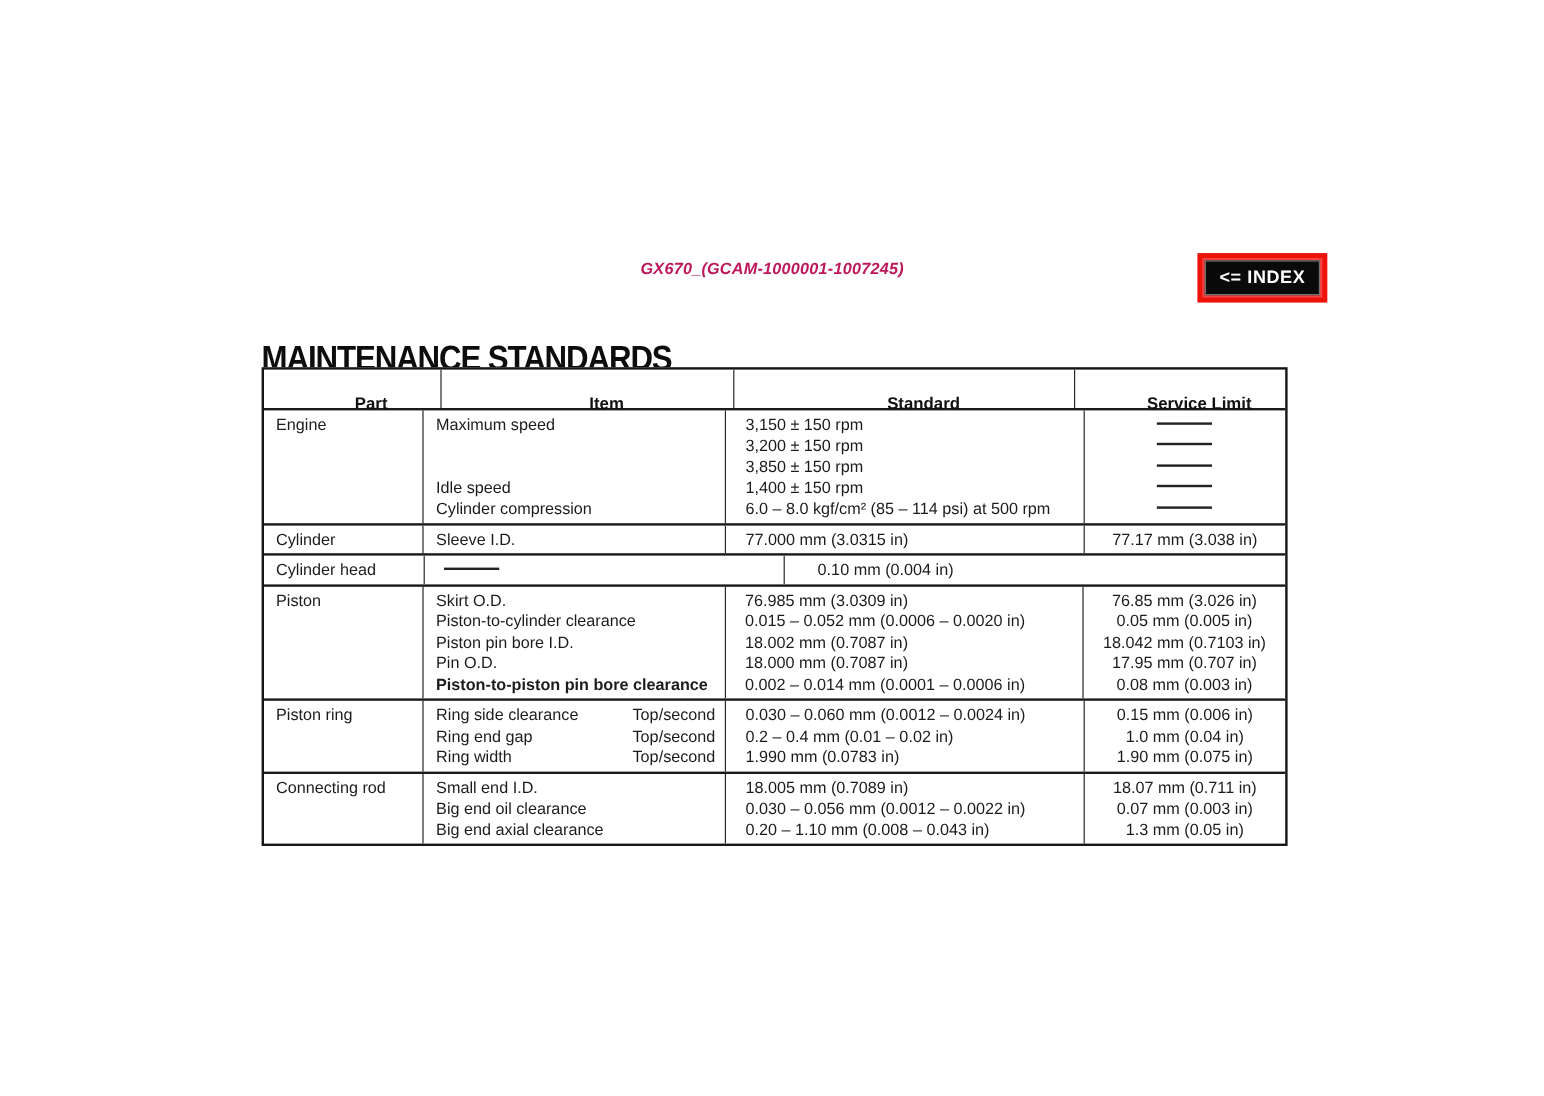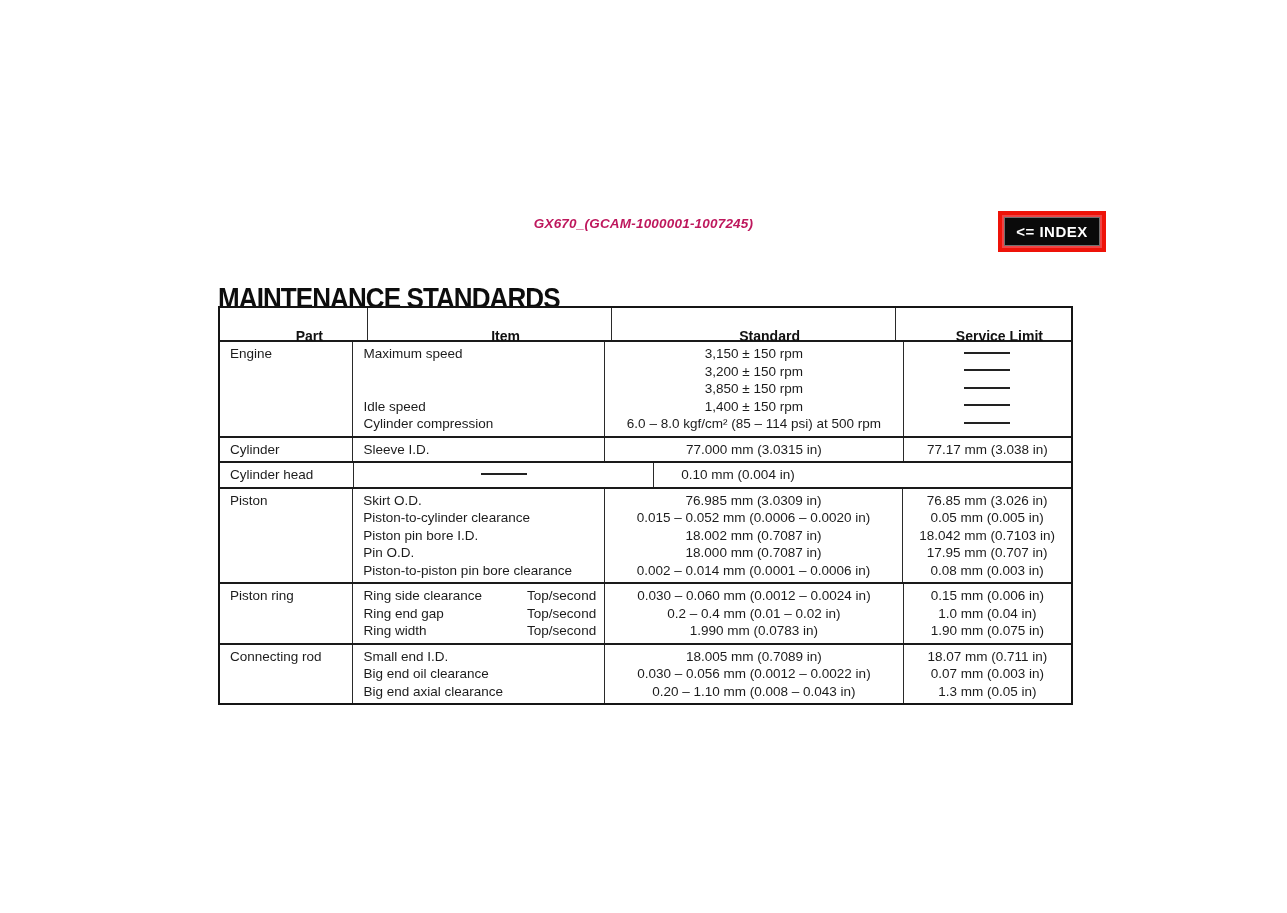--- a/index.html
+++ b/index.html
@@ -70,21 +70,21 @@
   }
   .t-row:last-child { border-bottom: none; }
   .cell {
     box-sizing: border-box;
     border-right: 1px solid #2a2a2a;
     padding: 3px 16px;
   }
   .cell:last-child { border-right: none; }
   .col-part  { width: 134px; padding-left: 10px; }
   .col-item  { width: 253px; padding-left: 10px; padding-right: 8px; }
-  .col-std   { width: 300px; text-align: center; }
+  .col-std   { width: 300px; }
   .col-limit { width: 168px; text-align: center; }
   .t-header .cell {
     padding: 16px;
     height: 24px;
     line-height: 24px;
     font-weight: bold;
     font-size: 14px;
     text-align: center;
     color: #111;
     margin-left: 32px;
@@ -200,21 +200,21 @@
           <div class="line item-line">
             <div class="" style="display: inline;">Piston-to-cylinder clearance</div>
           </div>
           <div class="line item-line">
             <div class="" style="display: inline;">Piston pin bore I.D.</div>
           </div>
           <div class="line item-line">
             <div class="" style="display: inline;">Pin O.D.</div>
           </div>
           <div class="line item-line">
-            <div class="" style="display: inline;">Piston-to-piston pin bore clearance</div>
+            <div class="" style="display: inline; font-weight: bold;">Piston-to-piston pin bore clearance</div>
           </div>
         </div>
         <div class="cell col-std">
           <div class="line">76.985 mm (3.0309 in)</div>
           <div class="line">0.015 – 0.052 mm (0.0006 – 0.0020 in)</div>
           <div class="line">18.002 mm (0.7087 in)</div>
           <div class="line">18.000 mm (0.7087 in)</div>
           <div class="line">0.002 – 0.014 mm (0.0001 – 0.0006 in)</div>
         </div>
         <div class="cell col-limit">

